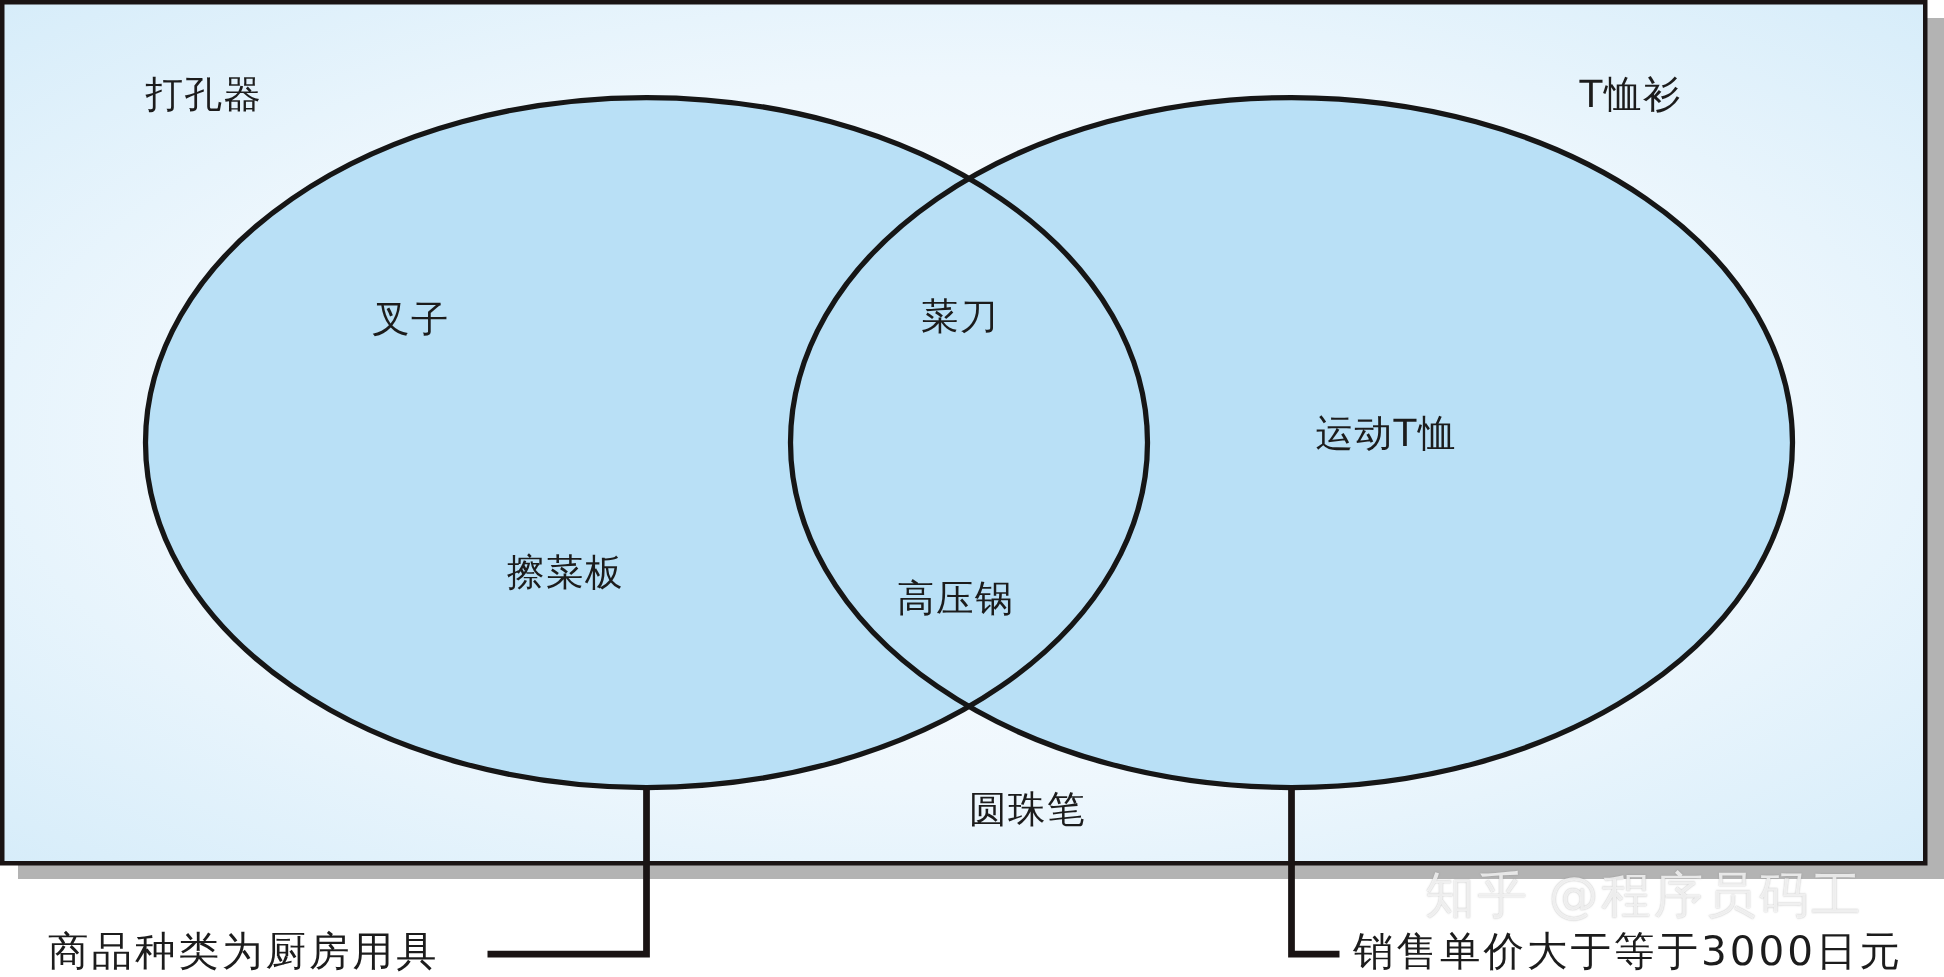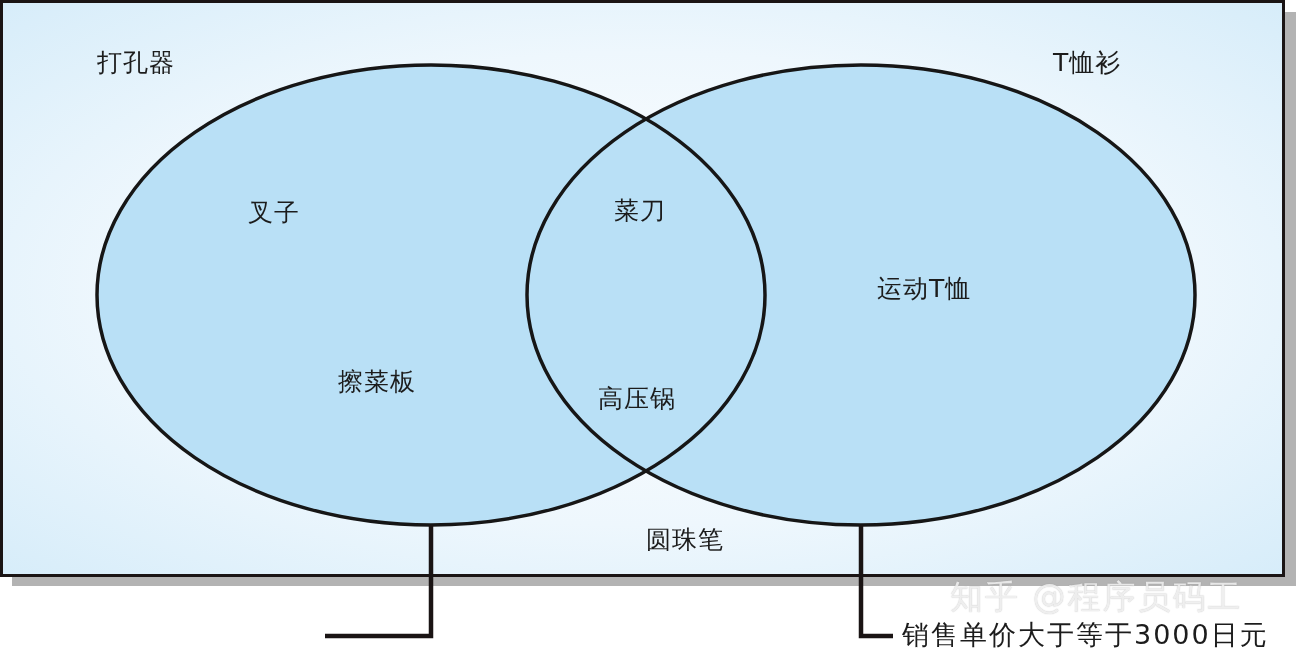--- a/index.html
+++ b/index.html
@@ -45,16 +45,17 @@
 
   <div class="label" style="left:97px; top:48px;">打孔器</div>
   <div class="label" style="left:1053px; top:48px;">T恤衫</div>
   <div class="label" style="left:248px; top:198px;">叉子</div>
   <div class="label" style="left:338px; top:367px;">擦菜板</div>
   <div class="label" style="left:614px; top:196px;">菜刀</div>
   <div class="label" style="left:598px; top:357px;margin-top:27px;">高压锅</div>
   <div class="label" style="left:877px; top:230px;margin-top:44px;">运动T恤</div>
   <div class="label" style="left:646px; top:525px;">圆珠笔</div>
 
+  <div class="caption" style="left:32px; top:619px;">商品种类为厨房用具</div>
   <div class="caption" style="left:902px; top:619px;">销售单价大于等于3000日元</div>
 
   <div class="watermark" style="left:950px; top:578px;">知乎 @程序员码工</div>
 </div>
 
 </body></html>

